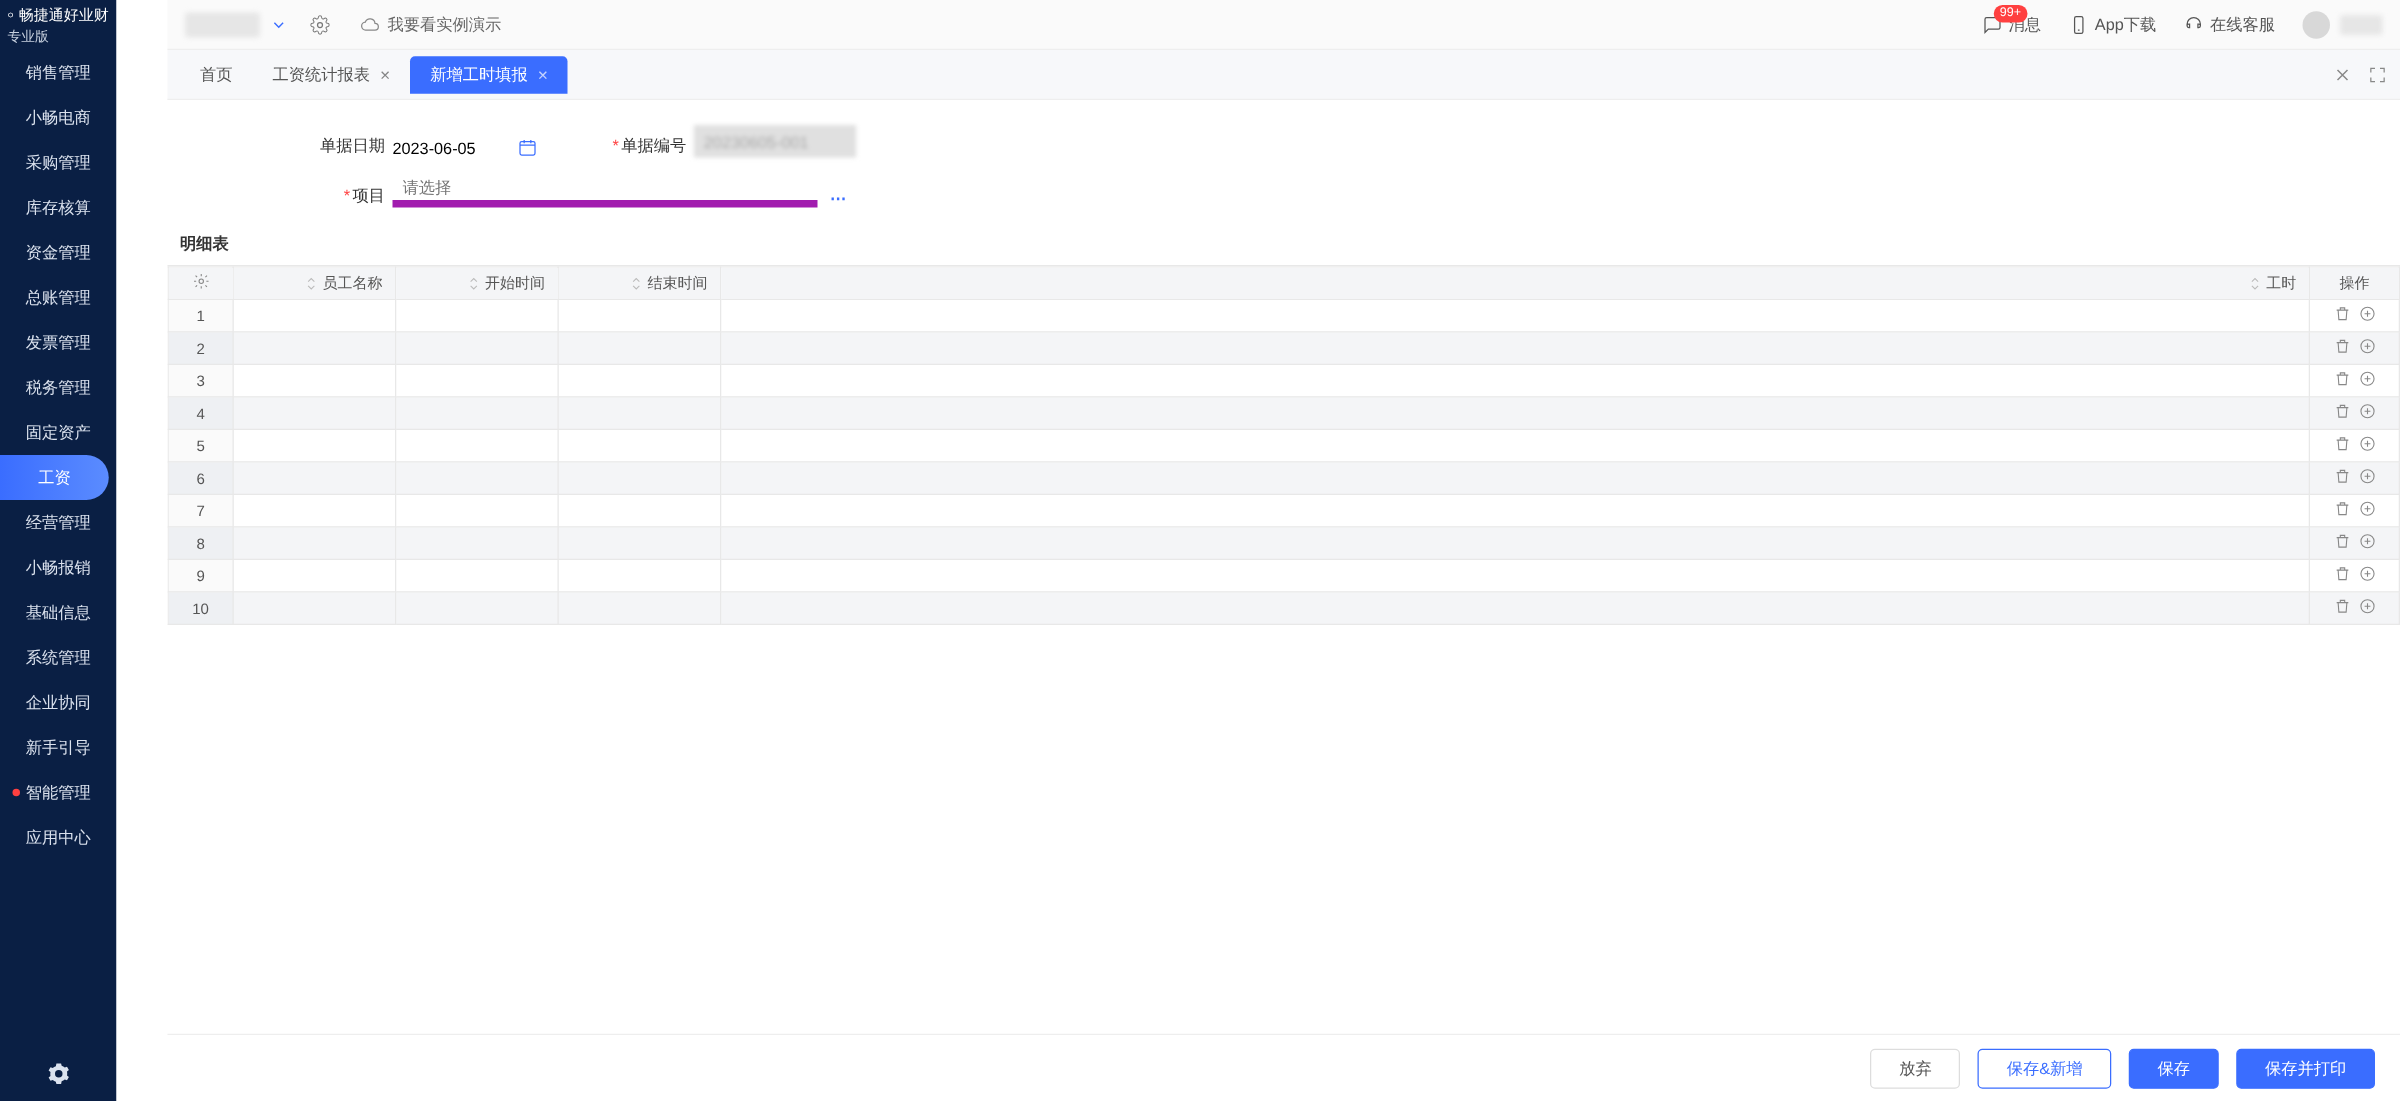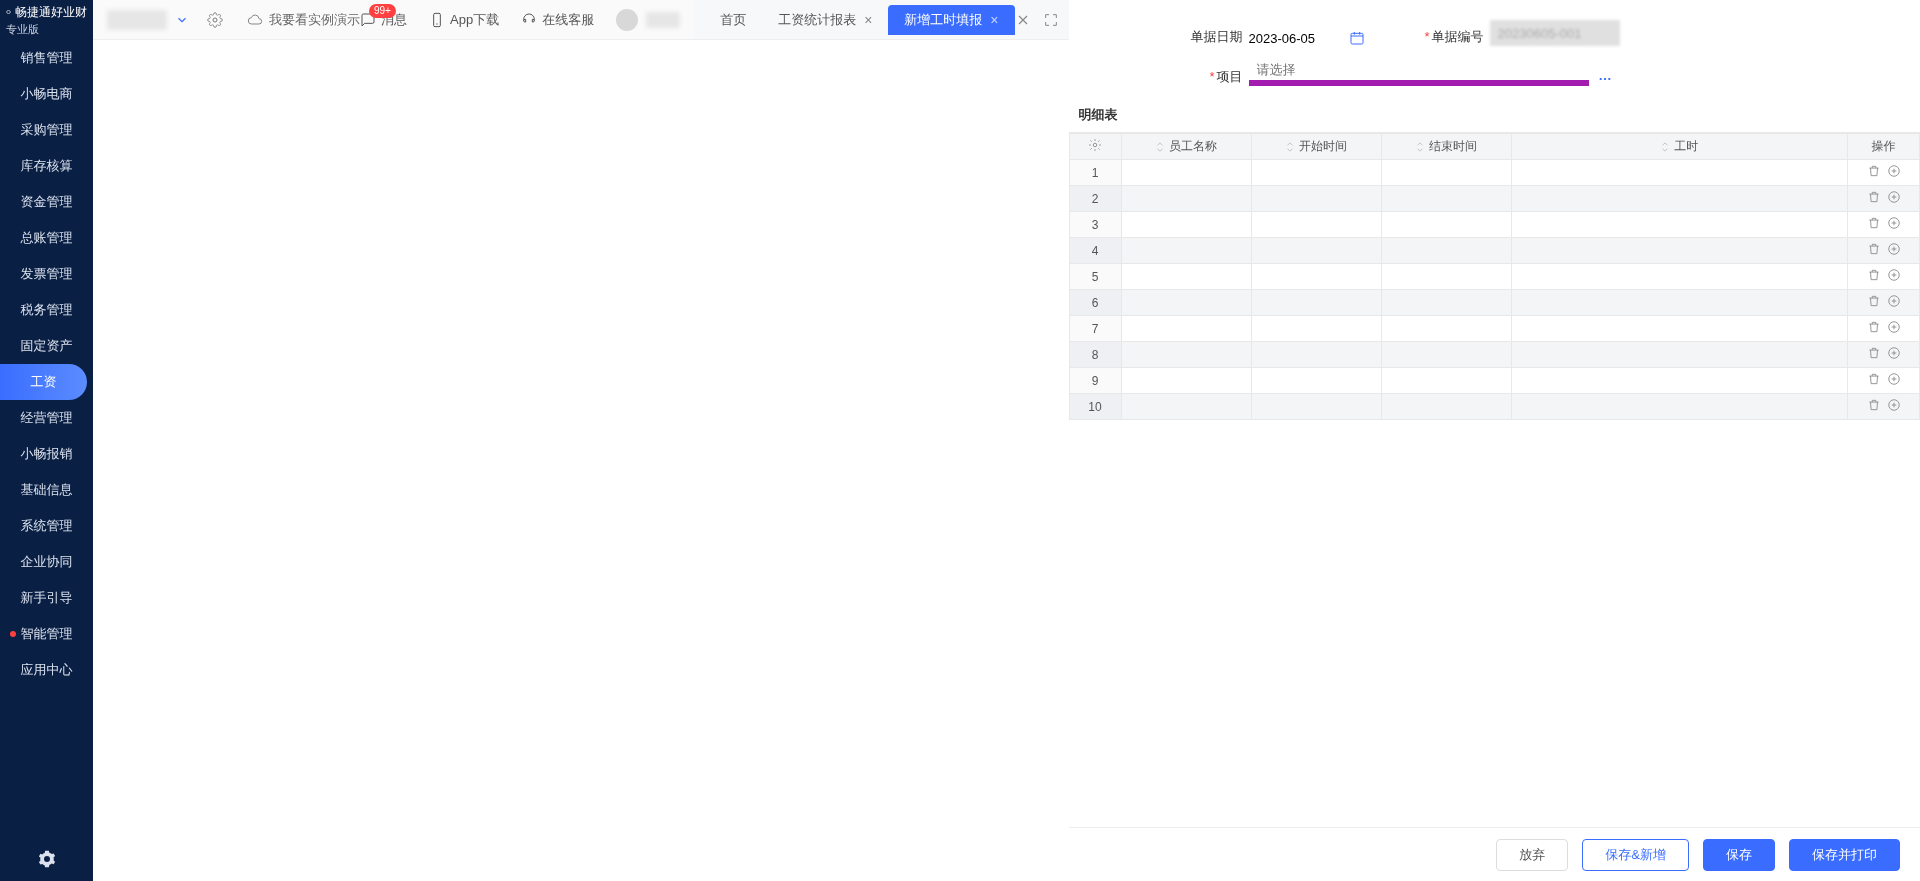--- a/index.html
+++ b/index.html
@@ -14,21 +14,21 @@
 .logo-txt { font-size: 12px; white-space: nowrap; }
 .logo-sub { font-size: 11px; color: #c7d0de; margin-top: 1px; }
 .nav { flex: 1; display: flex; flex-direction: column; }
 .nav-item { height: 36px; display: flex; align-items: center; justify-content: center; font-size: 13px; color: #dbe2ee; cursor: pointer; position: relative; }
 .nav-item.active { background: linear-gradient(90deg,#3a6dff,#5b8cff); color: #fff; border-radius: 0 20px 20px 0; margin-right: 6px; padding-left: 0; }
 .nav-dot { width: 6px; height: 6px; background: #ff4040; border-radius: 50%; position: absolute; left: 10px; }
 .nav-footer { height: 44px; display: flex; align-items: center; justify-content: center; }
 .gear { width: 18px; height: 18px; fill: #dbe2ee; }
 
 
-.main { flex: 1; display: flex; flex-direction: row; min-width: 0; }
+.main { flex: 1; display: flex; flex-direction: column; min-width: 0; padding-left: 41px; }
 .topbar { height: 40px; display: flex; align-items: center; padding: 0 14px; border-bottom: 1px solid #eee; background: #fafafa; }
 .org-sel { display: flex; align-items: center; gap: 8px; color: #888; }
 .org-box { width: 60px; height: 20px; background: #e6e6e6; border-radius: 3px; filter: blur(2px); }
 .chev { width: 14px; height: 14px; stroke: #3a6dff; fill: none; }
 .gear2 { width: 16px; height: 16px; stroke: #777; fill: none; }
 .demo-link { margin-left: 24px; display: flex; align-items: center; gap: 6px; color: #666; font-size: 13px; cursor: pointer; }
 .cloud-ic { width: 16px; height: 16px; stroke: #888; fill: none; }
 .top-spacer { flex: 1; }
 .top-actions { display: flex; align-items: center; gap: 22px; color: #555; font-size: 13px; text-align: right; }
 .top-act { display: flex; align-items: center; gap: 5px; cursor: pointer; position: relative; }
@@ -60,21 +60,21 @@
 .code-in { width: 130px; height: 26px; background: #e0e0e0; color: #aaa; border: none; padding: 0 8px; font-size: 13px; filter: blur(1.5px); }
 .dots { margin-left: 10px; color: #3a6dff; letter-spacing: 2px; cursor: pointer; font-weight: bold; }
 .gap { width: 46px; }
 
 .section-title { padding: 4px 10px 8px; font-size: 13px; font-weight: 600; color: #333; }
 
 
 .table-wrap { flex: 1; overflow: auto; border-top: 1px solid #e8e8e8; }
 table { width: 100%; border-collapse: collapse; table-layout: fixed; }
 th, td { border: 1px solid #e8e8e8; height: 26px; font-size: 12px; color: #555; }
-thead th { background: #f4f5f7; font-weight: 500; text-align: center; padding: 0 10px; position: relative; }
+thead th { background: #f4f5f7; font-weight: 500; text-align: right; padding: 0 10px; position: relative; }
 th.idx, td.idx { width: 52px; text-align: center; }
 th.gear-col { text-align: center; }
 th.act, td.act { width: 72px; text-align: center; }
 td.idx { background: #fafafa; }
 tbody tr:nth-child(even) td { background: #f4f5f7; }
 tbody tr:nth-child(even) td.idx { background: #eef0f3; }
 .sort-ic { width: 10px; height: 10px; stroke: #bbb; fill: none; margin-right: 4px; vertical-align: middle; }
 .row-ic { width: 14px; height: 14px; stroke: #888; fill: none; margin: 0 3px; cursor: pointer; }
 .hgear { width: 14px; height: 14px; stroke: #888; fill: none; }
 

